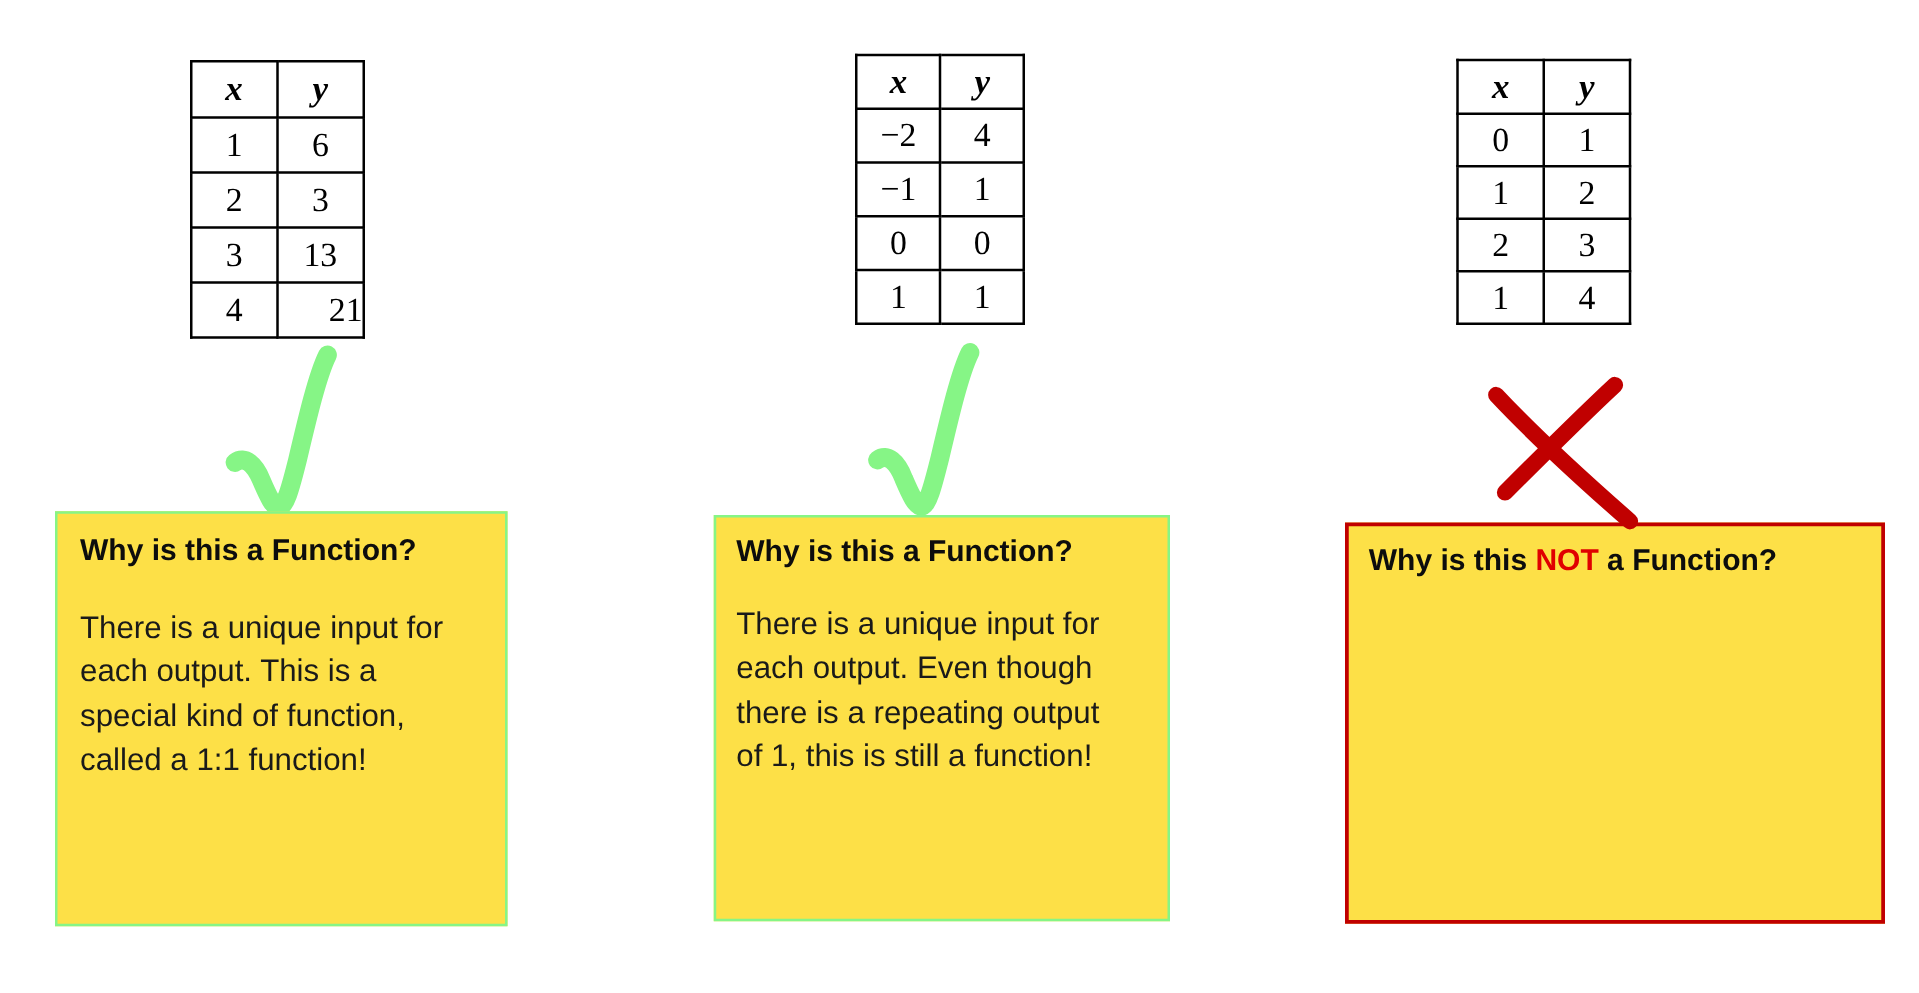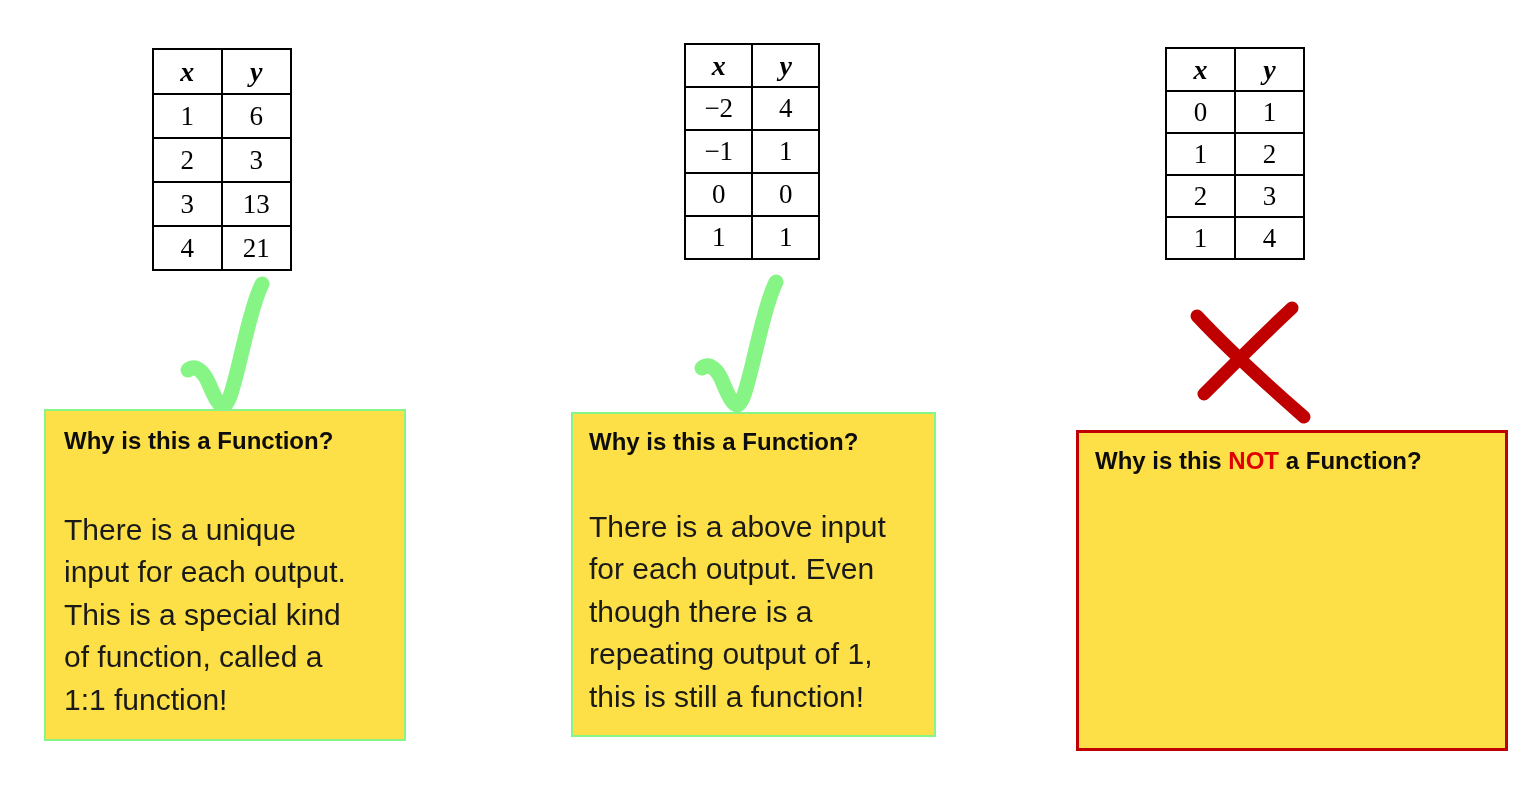--- a/index.html
+++ b/index.html
@@ -61,25 +61,24 @@
     font-size: 24px;
     color: #0D0D0D;
     line-height: 1.15;
     white-space: nowrap;
   }
   .ebox-title .em { color: #E00000; }
 
   .ebox-body {
     font-family: "Liberation Sans", sans-serif;
     font-weight: 400;
-    font-size: 30px;
+    font-size: 25px;
     color: #1A1A1A;
     line-height: 1.42;
     white-space: pre-line;
-    margin-top: 24px;
   }
 
   .pad-a { padding: 16px 0 0 18px; }
   .pad-b { padding: 14px 0 0 16px; }
 
   .gap-a { height: 30px; }
   .gap-b { height: 26px; }
 </style>
 </head>
 <body>
@@ -99,21 +98,21 @@
     <tr>
       <td style="height:42px;">2</td>
       <td style="height:42px;">3</td>
     </tr>
     <tr>
       <td style="height:42px;">3</td>
       <td style="height:42px;">13</td>
     </tr>
     <tr>
       <td style="height:42px;">4</td>
-      <td style="height:42px;">21</td>
+      <td style="height:42px;text-align:right;">21</td>
     </tr>
   </tbody>
     </table>
 
   <div class="mark" style="left:178px; top:272px; width:110px; height:140px;">
     <svg width="110" height="140" viewBox="0 0 110 140">
       <path d="M 10 98 C 18 92 26 100 31 112 C 37 126 41 134 45 134 C 50 134 54 120 60 96 C 68 62 76 28 84 12" fill="none" stroke="#86F586" stroke-width="15" stroke-linecap="round" stroke-linejoin="round"></path>
     </svg>
   </div>
 
@@ -157,21 +156,21 @@
       <path d="M 12 100 C 20 94 28 102 33 115 C 39 129 43 137 47 137 C 52 137 56 122 62 98 C 70 64 78 30 86 14" fill="none" stroke="#86F586" stroke-width="15" stroke-linecap="round" stroke-linejoin="round"></path>
     </svg>
   </div>
 
   <div class="ebox green" style="left:571px; top:412px; width:365px; height:325px;">
     <div class="pad-b">
       <div class="ebox-title">
         <span>Why is this a Function?</span>
       </div>
       <div class="gap-b"></div>
-      <div class="ebox-body" style="width:318px;">There is a above input for each output. Even though there is a repeating output of 1, this is still a function!</div>
+      <div class="ebox-body" style="width:318px;">There is a unique input for each output. Even though there is a repeating output of 1, this is still a function!</div>
     </div>
   </div>
 
   <table class="ft" style="left:1165px; top:47px; width:140px;">
     <tbody>
         <tr>
       <td class="hdr" style="width:70px;height:41px;">x</td>
       <td class="hdr" style="width:70px;height:41px;">y</td>
     </tr>
     <tr>
@@ -186,21 +185,21 @@
       <td style="height:40px;">2</td>
       <td style="height:40px;">3</td>
     </tr>
     <tr>
       <td style="height:40px;">1</td>
       <td style="height:40px;">4</td>
     </tr>
   </tbody>
     </table>
 
-  <div class="ebox red" style="left:1076px; top:430px; width:432px; height:321px;">
+  <div class="ebox red" style="left:1076px; top:418px; width:432px; height:321px;">
     <div class="pad-b">
       <div class="ebox-title">
         <span>Why is this </span><span class="em">NOT</span><span> a Function?</span>
       </div>
       <div class="gap-b"></div>
     </div>
   </div>
 
   <div class="mark" style="left:1182px; top:276px; width:145px; height:145px;">
     <svg width="145" height="145" viewBox="0 0 145 145">

